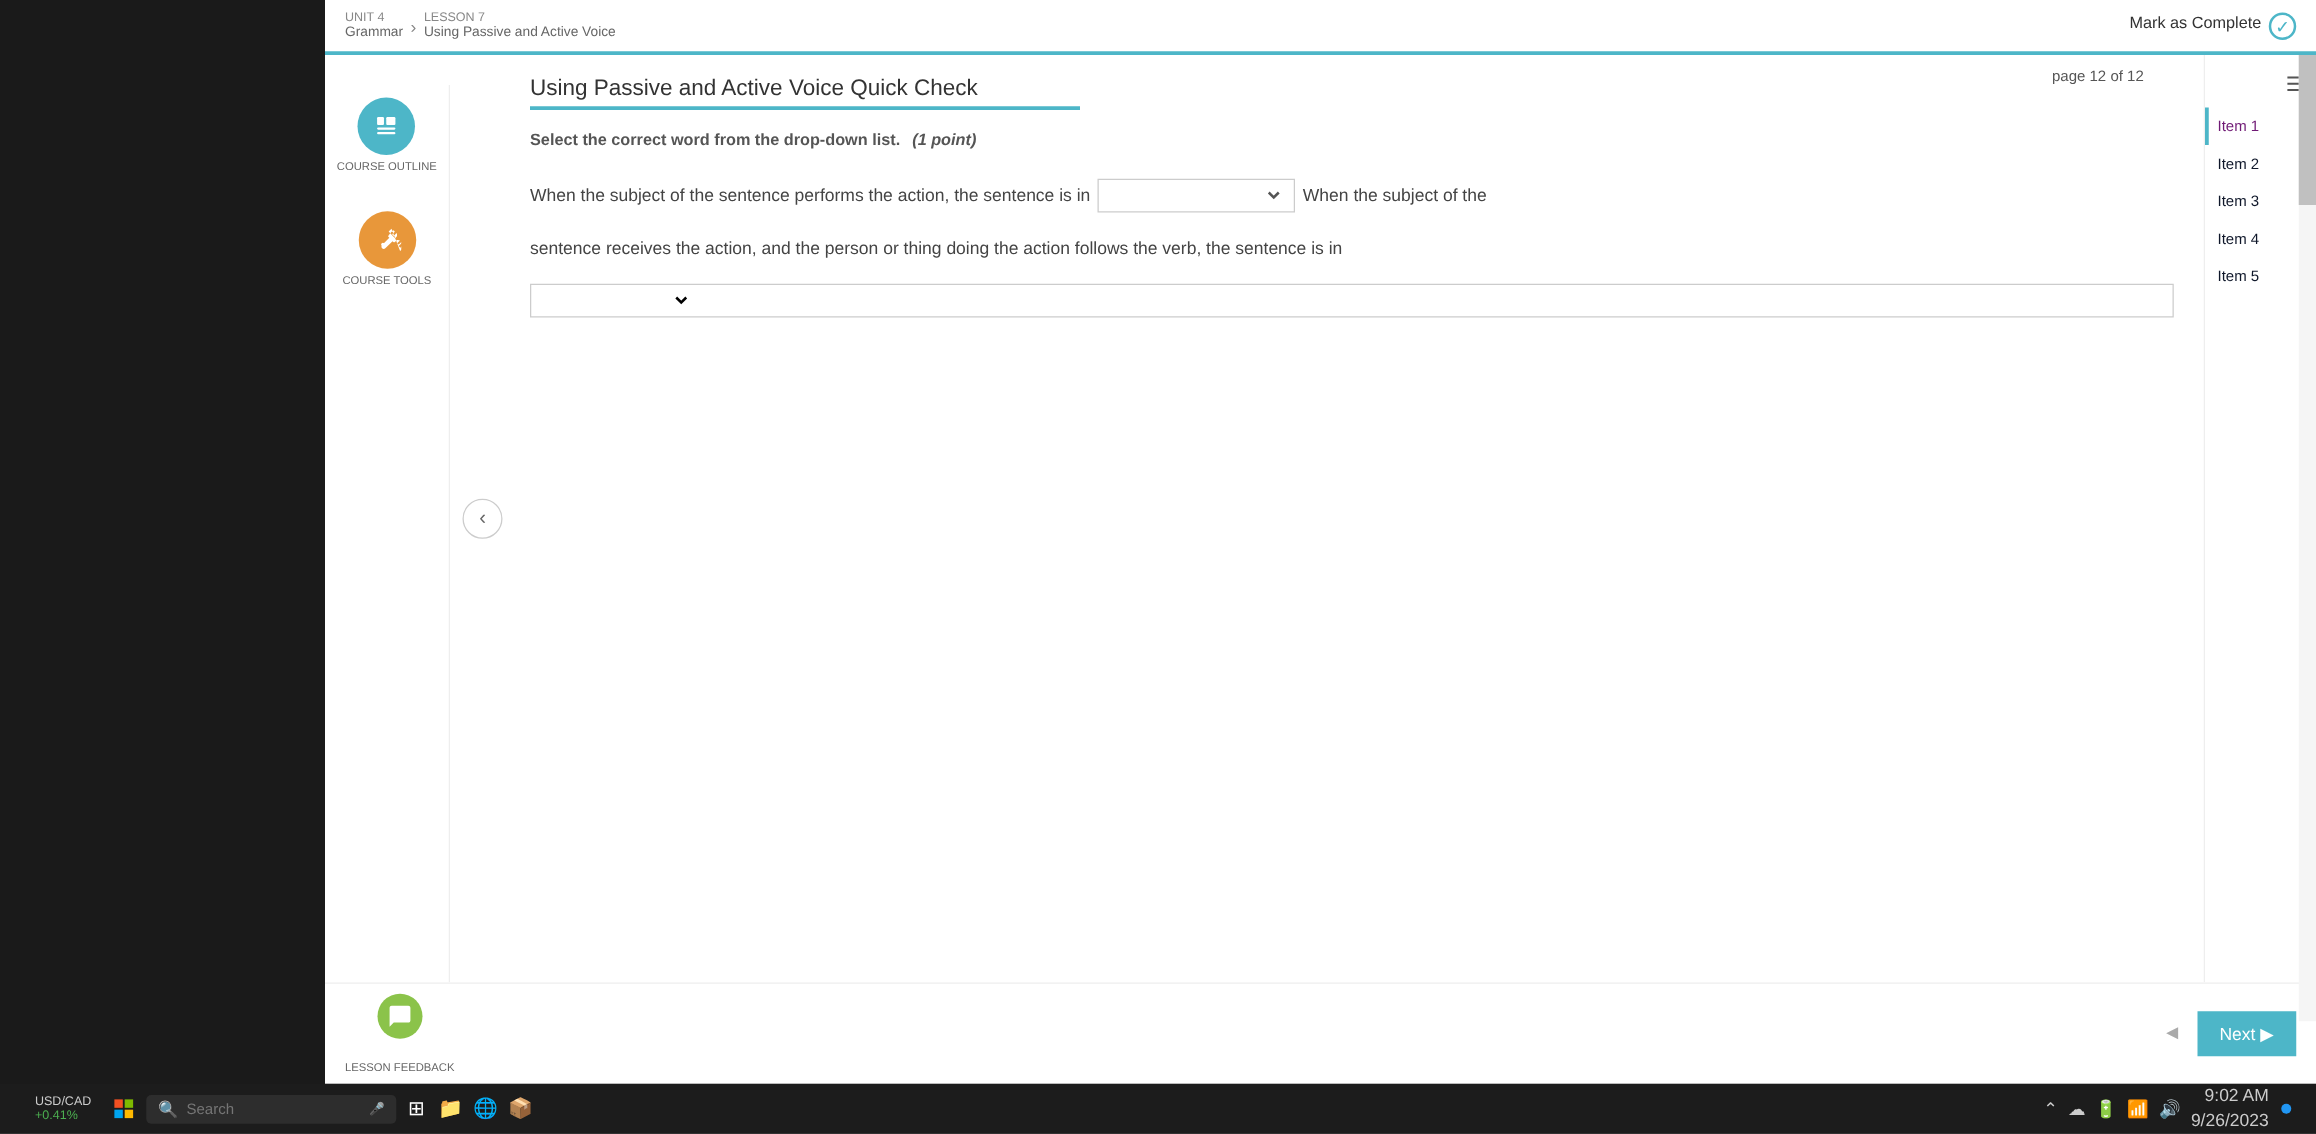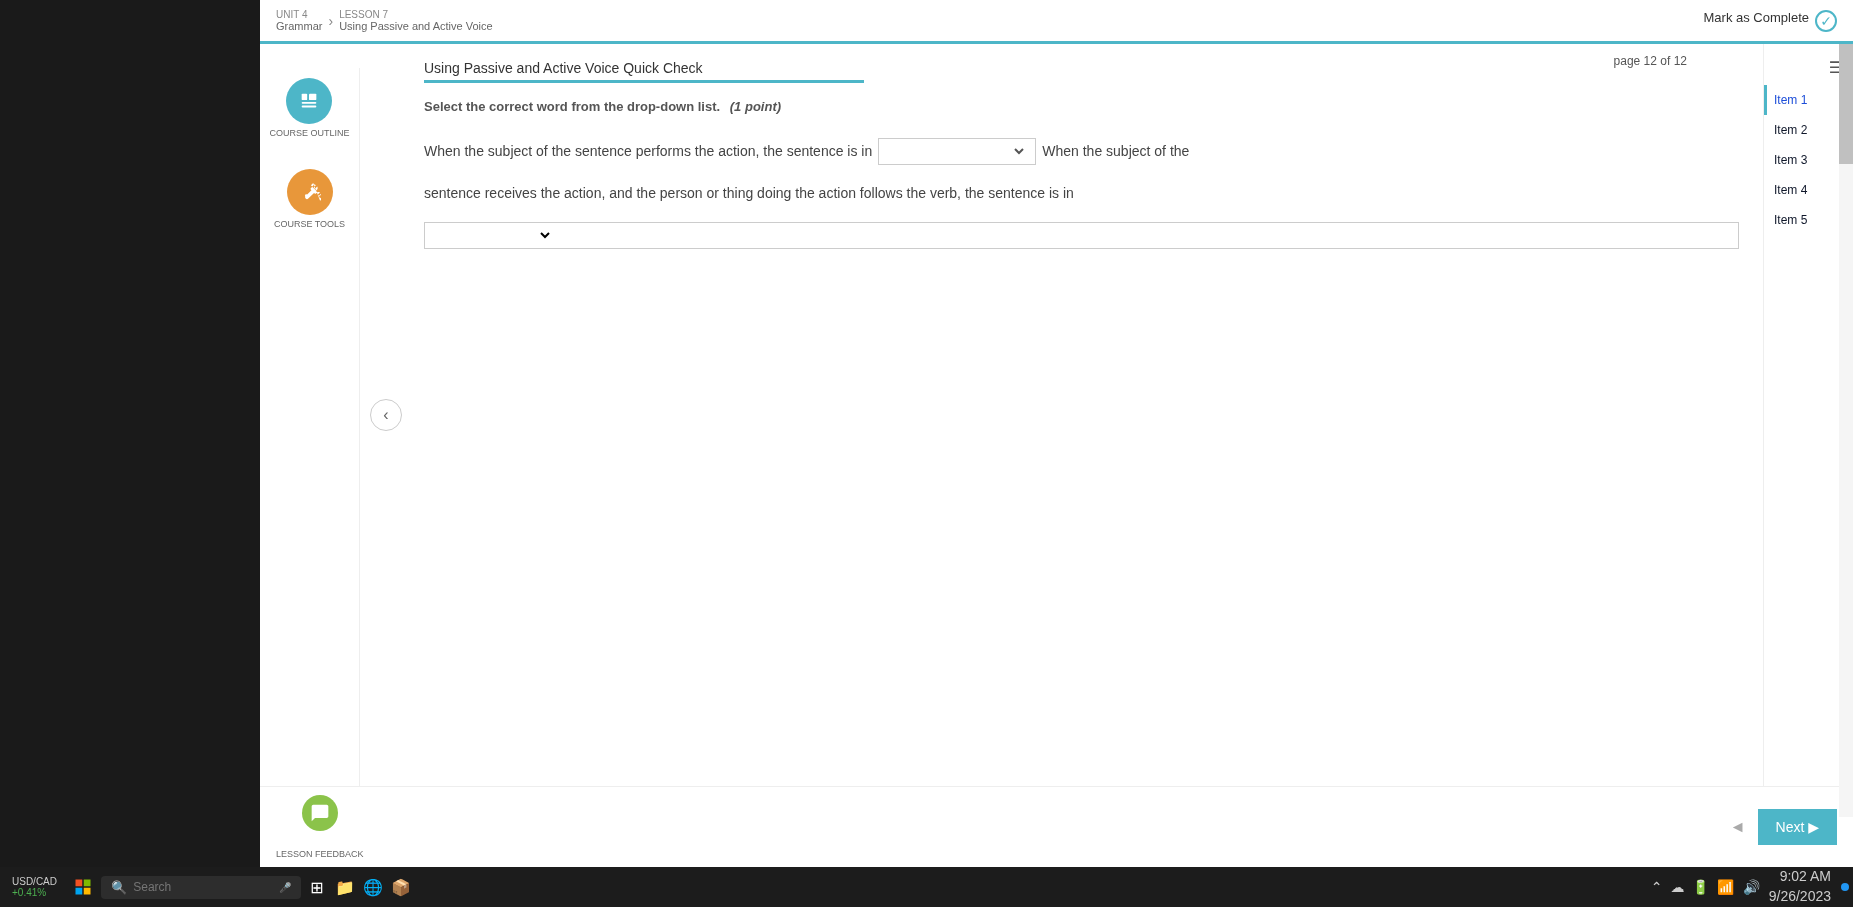--- a/index.html
+++ b/index.html
@@ -143,27 +143,27 @@
     .main-content {
       flex: 1;
       padding: 16px 24px;
       position: relative;
       overflow-y: auto;
     }
 
     .page-indicator {
       position: absolute;
       top: 10px;
-      right: 76px;
+      right: 48px;
       font-size: 12px;
       color: #555;
     }
 
     .quiz-title {
-      font-size: 14px;
+      font-size: 18px;
       color: #333;
       margin-bottom: 4px;
       font-weight: normal;
     }
 
     .title-underline {
       height: 3px;
       background: #4db6c8;
       width: 440px;
       margin-bottom: 16px;
@@ -281,21 +281,21 @@
     .item-entry {
       display: flex;
       align-items: center;
       padding: 8px 10px;
       font-size: 12px;
       color: #0f172a;
       cursor: pointer;
       position: relative;
     }
     .item-entry.active {
-      color: #1d4ed8;
+      color: #701a75;
     }
     .item-entry.active::before {
       content: '';
       position: absolute;
       left: 0;
       top: 0;
       bottom: 0;
       width: 3px;
       background: #4db6c8;
     }
@@ -361,21 +361,21 @@
     
     .taskbar {
       position: absolute;
       bottom: 0;
       left: 0;
       right: 0;
       height: 40px;
       background: #1c1c1c;
       display: flex;
       align-items: center;
-      padding: 0 4px;
+      padding: 0 20px;
       gap: 4px;
     }
 
     .taskbar-item {
       display: flex;
       align-items: center;
       gap: 4px;
       padding: 2px 8px;
       cursor: pointer;
     }

